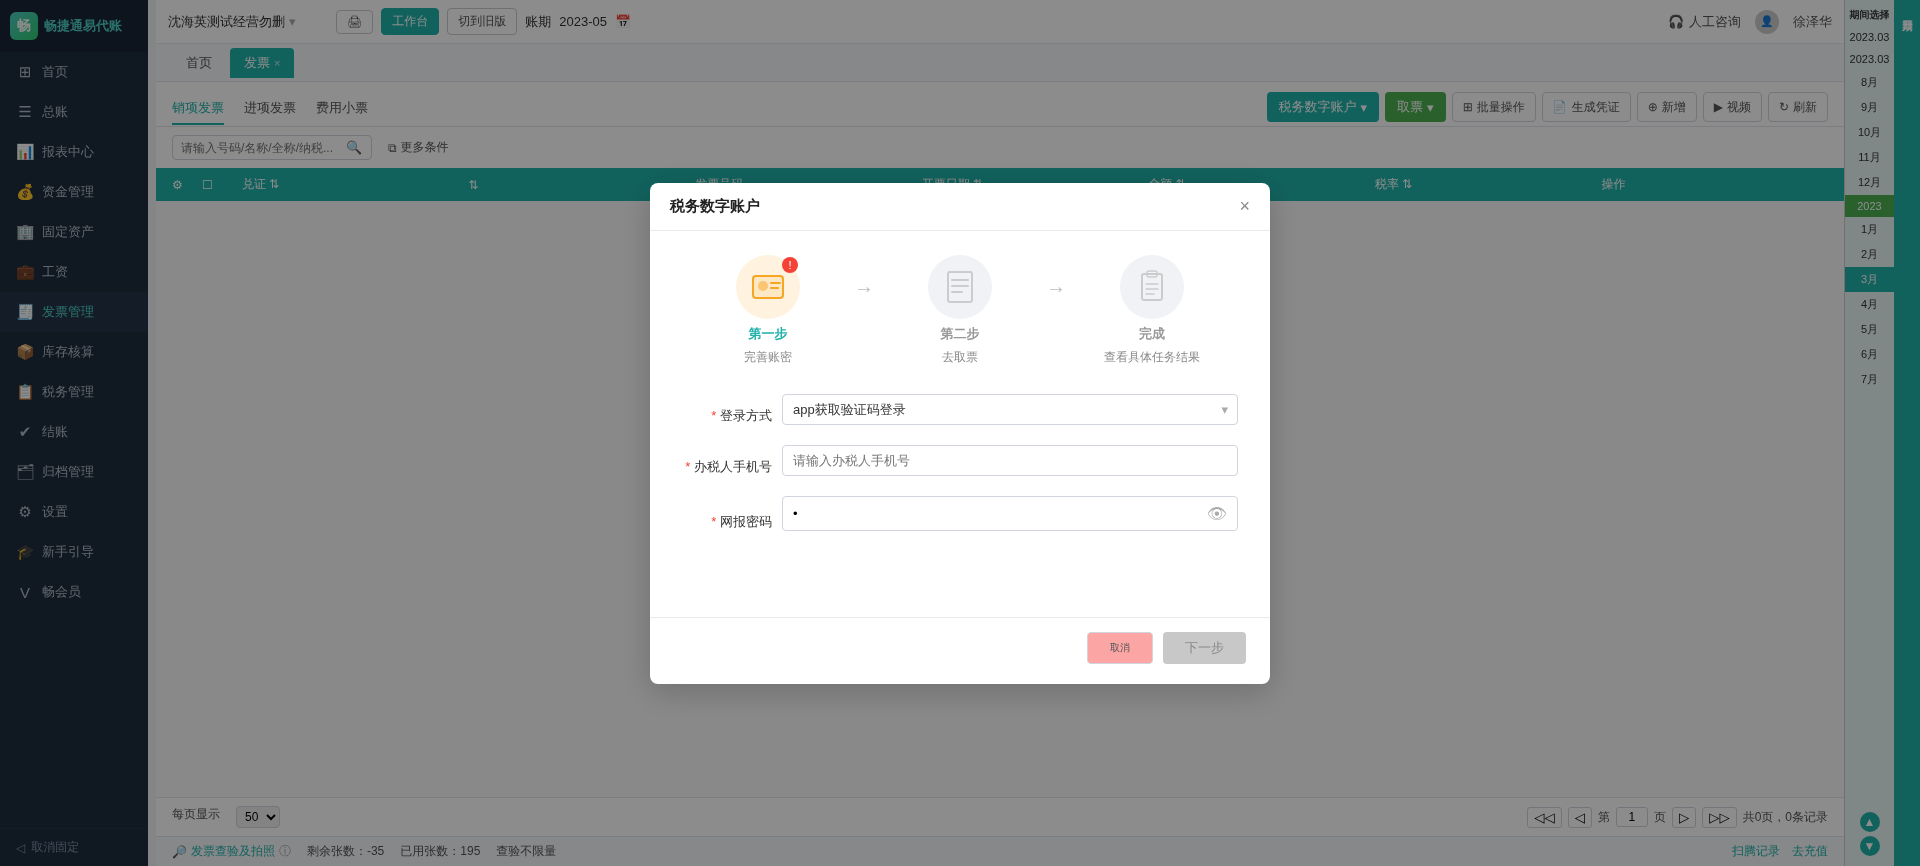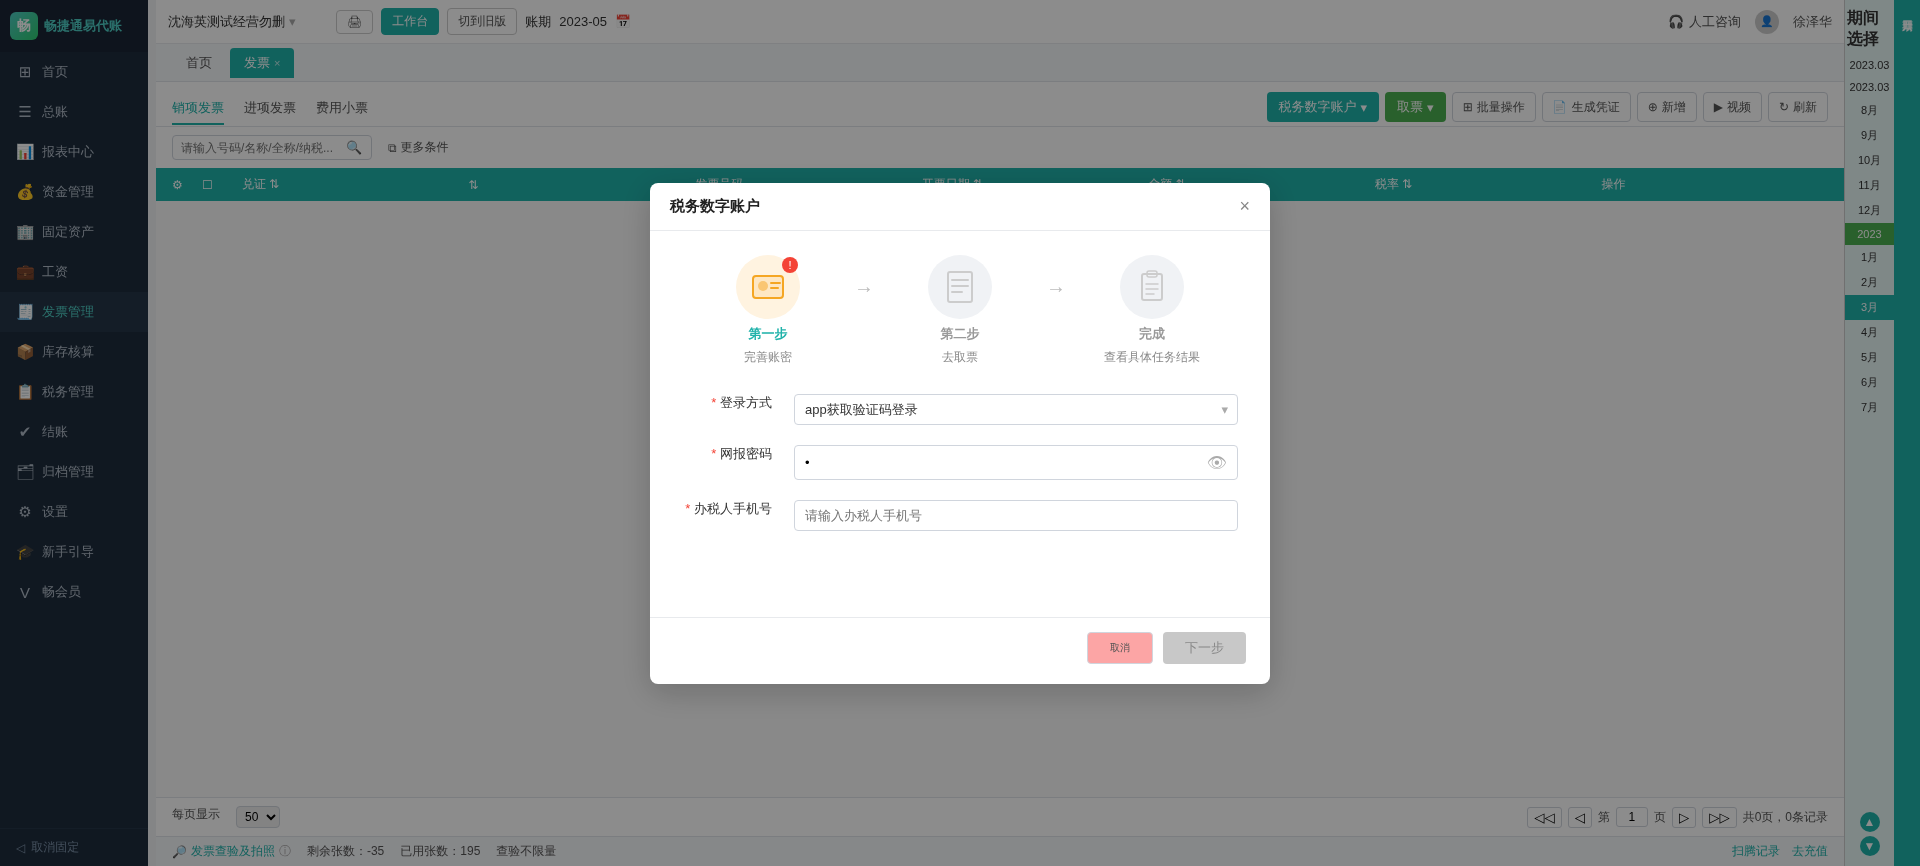--- a/index.html
+++ b/index.html
@@ -393,23 +393,23 @@
       display: flex;
       align-items: center;
       padding-top: 20px;
       color: #bbb;
       font-size: 20px;
     }
 
     
     .form-row {
       display: flex;
-      align-items: flex-start;
+      align-items: flex-end;
       margin-bottom: 20px;
-      gap: 22px;
+      gap: 10px;
     }
     .form-label {
       font-size: 13px;
       color: #333;
       width: 90px;
       text-align: right;
       flex-shrink: 0;
     }
     .required-star { color: #f44336; }
     .form-select-wrap {
@@ -695,21 +695,21 @@
           <span>扫腾记录</span>
           <span>去充值</span>
         </div>
       </div>
     </div>
   </div>
 </div>
 
 <div style="position:relative;display:flex;">
   <div style="width:50px;background:#e8f7f6;display:flex;flex-direction:column;align-items:center;font-size:11px;padding:4px 0;border-left:1px solid #ccc;">
-    <div style="font-size:16px;color:#333;padding:4px 2px;font-weight:bold;">期间选择</div>
+    <div style="font-size:10px;color:#333;padding:4px 2px;text-align:center;font-weight:bold;">期间选择</div>
     <div class="month-item">2023.03</div>
     <div class="month-item">2023.03</div>
     <div class="month-item">8月</div>
     <div class="month-item">9月</div>
     <div class="month-item">10月</div>
     <div class="month-item">11月</div>
     <div class="month-item">12月</div>
     <div class="month-item highlight" style="background:#4caf50;color:white;">2023</div>
     <div class="month-item">1月</div>
     <div class="month-item">2月</div>
@@ -794,36 +794,36 @@
           <select class="form-select">
             <option>app获取验证码登录</option>
           </select>
           <span class="select-arrow">▾</span>
         </div>
       </div>
 
       <div class="form-row">
         <span class="form-label">
           <span class="required-star">*</span>
+          <span>办税人手机号</span>
+        </span>
+        <input class="form-input" type="text" placeholder="请输入办税人手机号" style="">
+      </div>
+
+      <div class="form-row">
+        <span class="form-label">
+          <span class="required-star">*</span>
           <span>网报密码</span>
         </span>
         <div class="password-wrap">
           <input type="password" value="a" style="letter-spacing: 4px;">
           <span class="password-eye">👁</span>
         </div>
       </div>
 
-      <div class="form-row">
-        <span class="form-label">
-          <span class="required-star">*</span>
-          <span>办税人手机号</span>
-        </span>
-        <input class="form-input" type="text" placeholder="请输入办税人手机号" style="">
-      </div>
-
       <div style="height: 40px;"></div>
     </div>
 
     <div class="modal-footer">
       <button class="btn-cancel">取消</button>
       <button class="btn-next">下一步</button>
     </div>
   </div>
 </div>
 

